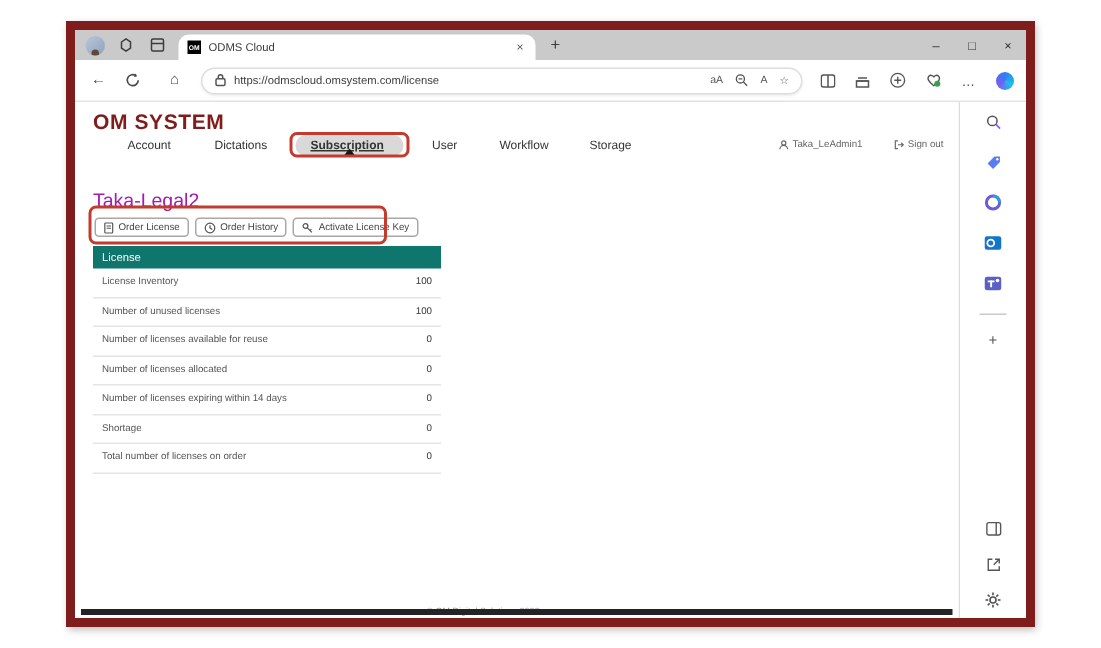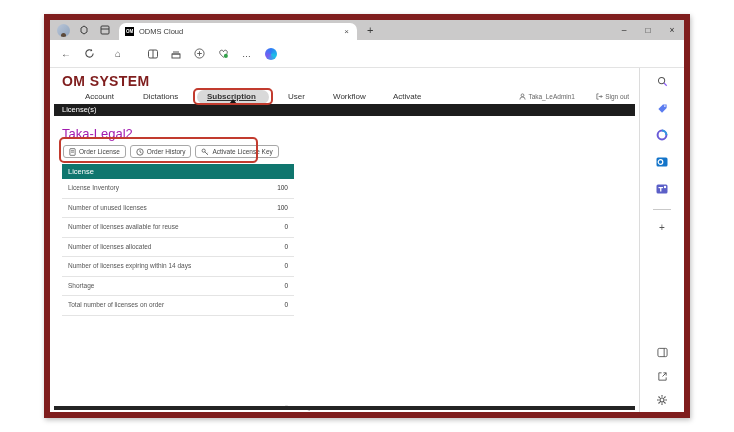--- a/index.html
+++ b/index.html
@@ -127,20 +127,37 @@
 
   <div class="toolbar">
     <span class="nav-btn">←</span>
     <span class="nav-btn">
       <svg width="11" height="11" viewBox="0 0 12 12">
           <path d="M10 6 A4 4 0 1 1 8.5 2.8" fill="none" stroke="#4a4a4a" stroke-width="1.2"></path>
           <path d="M8.2 1 L9 3.2 L6.8 3.6 Z" fill="#4a4a4a"></path>
         </svg>
     </span>
     <span class="nav-btn">⌂</span>
+    <div class="addr">
+      <svg width="8" height="9" viewBox="0 0 8 9">
+          <rect x="1" y="3.5" width="6" height="4.5" rx="0.8" fill="none" stroke="#555" stroke-width="1"></rect>
+          <path d="M2.5 3.5 V2.3 A1.5 1.5 0 0 1 5.5 2.3 V3.5" fill="none" stroke="#555" stroke-width="1"></path>
+        </svg>
+      <span class="addr-url">https://odmscloud.omsystem.com/license</span>
+      <span class="addr-ic">aA</span>
+      <span class="addr-ic">
+        <svg width="9" height="9" viewBox="0 0 10 10">
+            <circle cx="4" cy="4" r="3" fill="none" stroke="#555" stroke-width="1"></circle>
+            <line x1="2.6" y1="4" x2="5.4" y2="4" stroke="#555" stroke-width="1"></line>
+            <line x1="6.3" y1="6.3" x2="9" y2="9" stroke="#555" stroke-width="1"></line>
+          </svg>
+      </span>
+      <span class="addr-ic">A</span>
+      <span class="addr-ic">☆</span>
+    </div>
     <div class="tb-right">
       <span>
         <svg width="10" height="10" viewBox="0 0 10 10">
             <rect x="0.5" y="1" width="9" height="8" rx="1.5" fill="none" stroke="#555" stroke-width="1"></rect>
             <line x1="5" y1="1" x2="5" y2="9" stroke="#555" stroke-width="1"></line>
           </svg>
       </span>
       <span>
         <svg width="10" height="10" viewBox="0 0 10 10">
             <path d="M2 3 L8 3" stroke="#555" stroke-width="1"></path>
@@ -171,40 +188,39 @@
 
       <div class="logo">OM SYSTEM</div>
 
       <div class="appnav">
         <span class="nav-active-bg"></span>
         <span class="nav-item" style="left:35px">Account</span>
         <span class="nav-item" style="left:93px">Dictations</span>
         <span class="nav-item nav-sub">Subscription</span>
         <span class="nav-item" style="left:238px">User</span>
         <span class="nav-item" style="left:283px">Workflow</span>
-        <span class="nav-item" style="left:343px">Activate</span>
+        <span class="nav-item" style="left:343px">Storage</span>
         <span class="nav-user">
           <svg width="7" height="7" viewBox="0 0 8 8">
               <circle cx="4" cy="2.6" r="1.6" fill="none" stroke="#666" stroke-width="0.9"></circle>
               <path d="M1 7.5 A3 3 0 0 1 7 7.5" fill="none" stroke="#666" stroke-width="0.9"></path>
             </svg>
           <span>Taka_LeAdmin1</span>
         </span>
         <span class="nav-signout">
           <svg width="7" height="7" viewBox="0 0 8 8">
               <path d="M3 1 H1 V7 H3" fill="none" stroke="#666" stroke-width="0.9"></path>
               <line x1="3" y1="4" x2="7" y2="4" stroke="#666" stroke-width="0.9"></line>
               <path d="M5.5 2.5 L7 4 L5.5 5.5" fill="none" stroke="#666" stroke-width="0.9"></path>
             </svg>
           <span>Sign out</span>
         </span>
       </div>
 
       <div class="bar-caret"></div>
-      <div class="blackbar">License(s)</div>
 
       <div class="tenant">Taka-Legal2</div>
 
       <div class="btn-row">
         <span class="btn">
           <svg width="7" height="8" viewBox="0 0 8 9">
               <rect x="1" y="0.7" width="6" height="7.6" rx="0.6" fill="none" stroke="#555" stroke-width="0.9"></rect>
               <line x1="2.3" y1="3" x2="5.7" y2="3" stroke="#555" stroke-width="0.8"></line>
               <line x1="2.3" y1="4.7" x2="5.7" y2="4.7" stroke="#555" stroke-width="0.8"></line>
             </svg>

